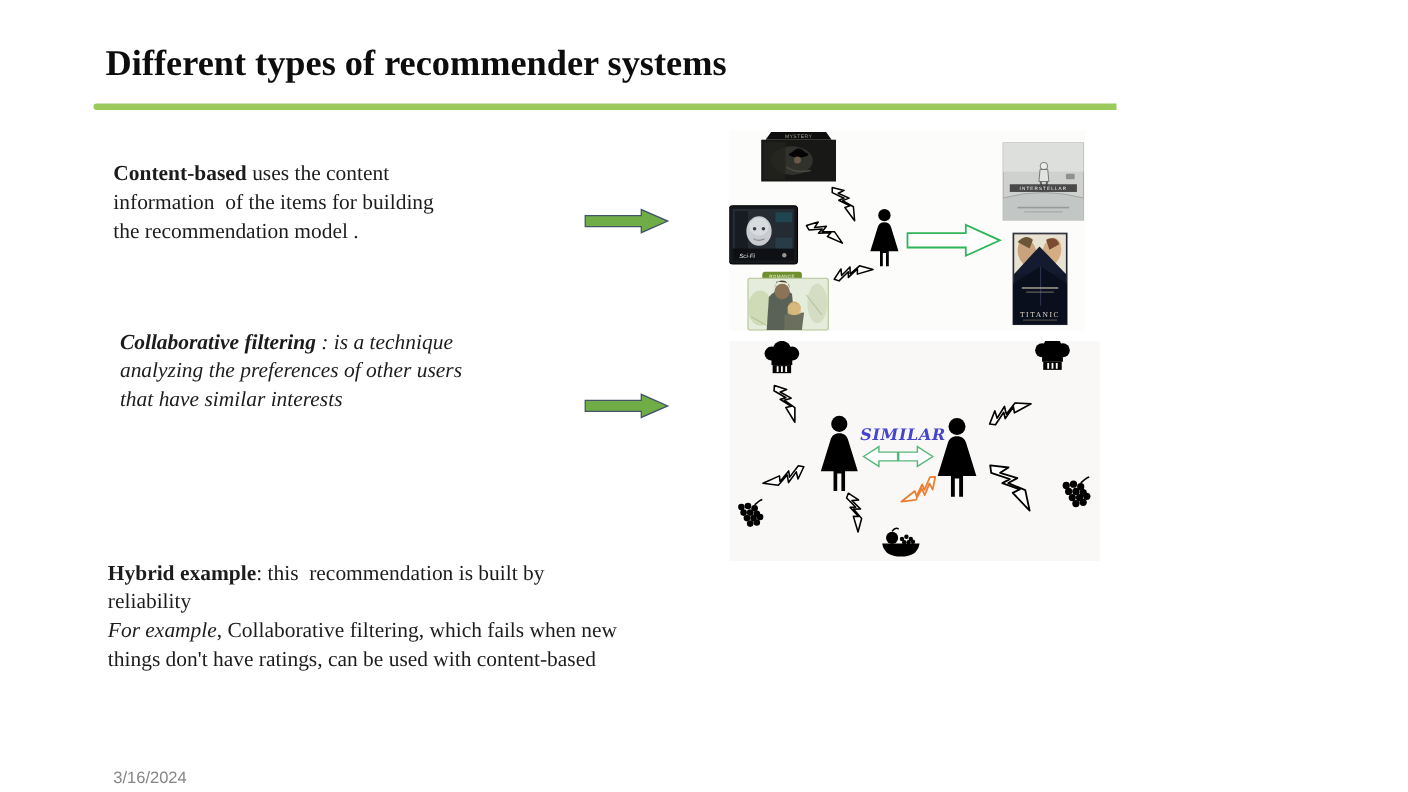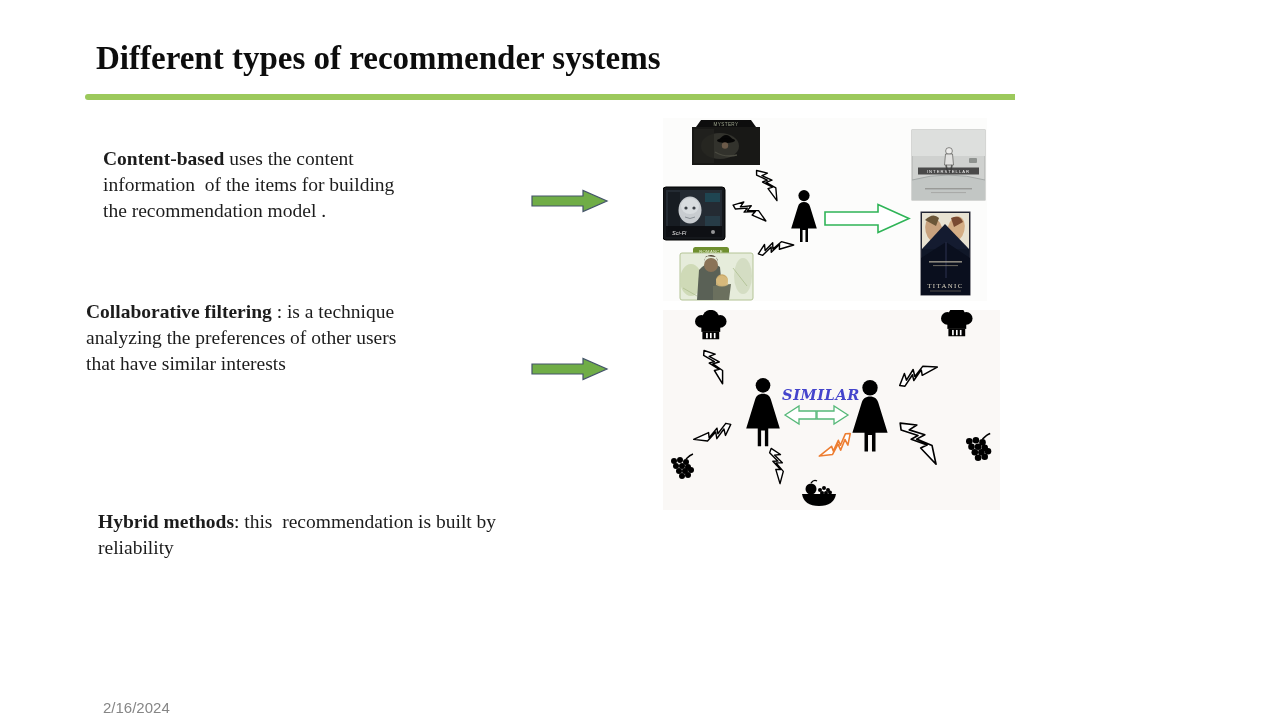--- a/index.html
+++ b/index.html
@@ -5,21 +5,21 @@
   html,body{margin:0;padding:0;background:#ffffff;}
   .slide{position:relative;width:1015px;height:720px;background:#ffffff;overflow:hidden;
          font-family:"Liberation Serif",serif;color:#1b1b1b;}
   .title{position:absolute;left:96px;top:40px;font-size:33px;font-weight:bold;color:#0d0d0d;white-space:pre;}
   .rule{position:absolute;left:85px;top:94px;width:1114px;height:6px;background:#9CC95C;border-radius:3px;}
   .para{position:absolute;font-size:19.5px;line-height:26px;color:#1c1c1c;}
   .para .ln{white-space:pre;}
   .term{font-weight:bold;}
   .ex{font-style:italic;}
   #p1{left:103px;top:146px;}
-  #p2{left:86px;top:299px;}
+  #p2{left:109px;top:299px;font-style:italic;}
   #p3{left:98px;top:509px;}
   .block-arrow{position:absolute;}
   #arrow1{left:531px;top:189px;}
   #arrow2{left:531px;top:357px;}
   .fig{position:absolute;}
   #fig1{left:663px;top:118px;}
   #fig2{left:663px;top:310px;}
   .footer-date{position:absolute;left:103px;top:699px;font-family:"Liberation Sans",sans-serif;
                font-size:15px;color:#868686;}
   .page-num{position:absolute;left:1172px;top:677px;font-family:"Liberation Sans",sans-serif;
@@ -42,22 +42,24 @@
     <div class="ln">the recommendation model .</div>
   </div>
 
   <div class="para" id="p2">
     <div class="ln"><span class="term">Collaborative filtering</span><span> : is a technique</span></div>
     <div class="ln">analyzing the preferences of other users</div>
     <div class="ln">that have similar interests</div>
   </div>
 
   <div class="para" id="p3">
-    <div class="ln"><span class="term">Hybrid methods</span><span>: this  recommendation is built by</span></div>
+    <div class="ln"><span class="term">Hybrid example</span><span>: this  recommendation is built by</span></div>
     <div class="ln">reliability</div>
+    <div class="ln"><span class="ex">For example</span><span>, Collaborative filtering, which fails when new</span></div>
+    <div class="ln">things don't have ratings, can be used with content-based</div>
   </div>
 
   <svg class="block-arrow" id="arrow1" width="78" height="24" viewBox="0 0 78 24">
     <polygon points="1,7 52,7 52,1.5 76,12 52,22.5 52,17 1,17" fill="#70AD47" stroke="#44546A" stroke-width="1.2"></polygon>
   </svg>
   <svg class="block-arrow" id="arrow2" width="78" height="24" viewBox="0 0 78 24">
     <polygon points="1,7 52,7 52,1.5 76,12 52,22.5 52,17 1,17" fill="#70AD47" stroke="#44546A" stroke-width="1.2"></polygon>
   </svg>
 
   <svg class="fig" id="fig1" width="324" height="183" viewBox="0 0 324 183">
@@ -210,16 +212,16 @@
     <g>
       <path d="M122,105 L136,96 L136,101 L153,101 L153,109 L136,109 L136,114 Z" fill="#ffffff" stroke="#55B878" stroke-width="1.3"></path>
       <path d="M185,105 L171,96 L171,101 L154,101 L154,109 L171,109 L171,114 Z" fill="#ffffff" stroke="#55B878" stroke-width="1.3"></path>
     </g>
 
     <use href="#grapes" transform="translate(8,148)" fill="#000"></use>
     <use href="#grapes" transform="translate(303,128) scale(1.1)" fill="#000"></use>
     <use href="#fruitbowl" transform="translate(139,172)" fill="#000"></use>
   </svg>
 
-  <div class="footer-date">2/16/2024</div>
+  <div class="footer-date">3/16/2024</div>
   <div class="page-num">5</div>
 
 </div>
 
 </body></html>

